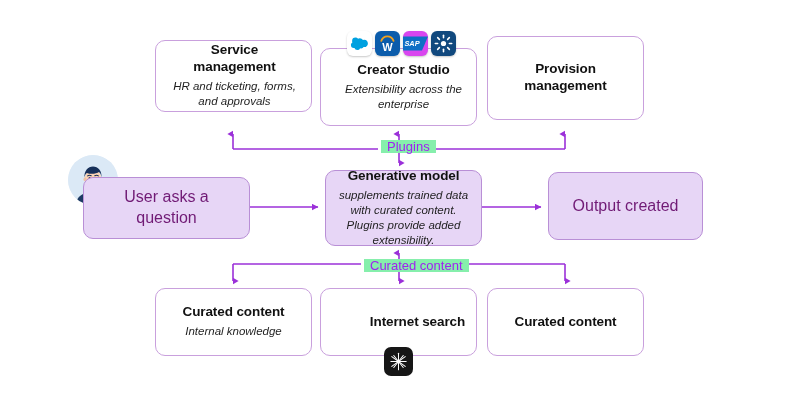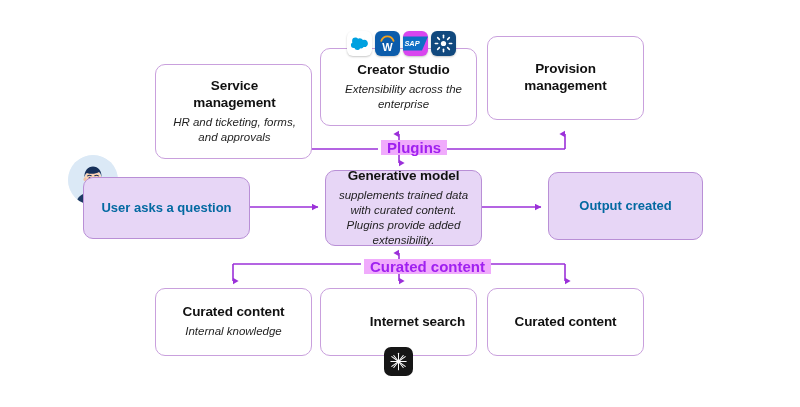--- a/index.html
+++ b/index.html
@@ -60,48 +60,48 @@
   }
   .node .subtitle {
     font-size: 11.5px;
     font-style: italic;
     color: #1f1f1f;
     line-height: 1.32;
     margin-top: 3px;
     max-width: 96%;
   }
   .node .plain {
-    font-size: 13px;
-    font-weight: bold;
-    color: #0369a1;
+    font-size: 16px;
+    font-weight: normal;
+    color: #701a75;
     line-height: 1.3;
   }
 
   
-  #node-service     { left: 155px; top: 64px;  width: 157px; height: 95px; padding-left: 12px; }
+  #node-service     { left: 155px; top: 40px;  width: 157px; height: 72px; padding-left: 12px; }
   #node-creator     { left: 320px; top: 48px;  width: 157px; height: 78px; padding-left: 20px; }
   #node-provision   { left: 487px; top: 36px;  width: 157px; height: 84px; }
 
   
   #node-user        { left: 83px;  top: 177px; width: 167px; height: 62px; }
   #node-generative  { left: 325px; top: 170px; width: 157px; height: 76px; }
   #node-output      { left: 548px; top: 172px; width: 155px; height: 68px; }
 
   
   #node-internal    { left: 155px; top: 288px; width: 157px; height: 68px; }
   #node-internet    { left: 320px; top: 288px; width: 157px; height: 68px; padding-left: 48px; }
   #node-external    { left: 487px; top: 288px; width: 157px; height: 68px; }
 
   
   .bus-label {
     position: absolute;
-    font-size: 15px;
-    font-weight: bold;
+    font-size: 13px;
+    font-weight: normal;
     color: #a020f0;
-    background: #f0abfc;
+    background: #86efac;
     padding: 0 6px;
     white-space: nowrap;
     line-height: 1;
   }
   #label-plugins        { left: 381px; top: 140px; }
   #label-curated        { left: 364px; top: 259px; }
 
   
   #logo-strip {
     position: absolute;

